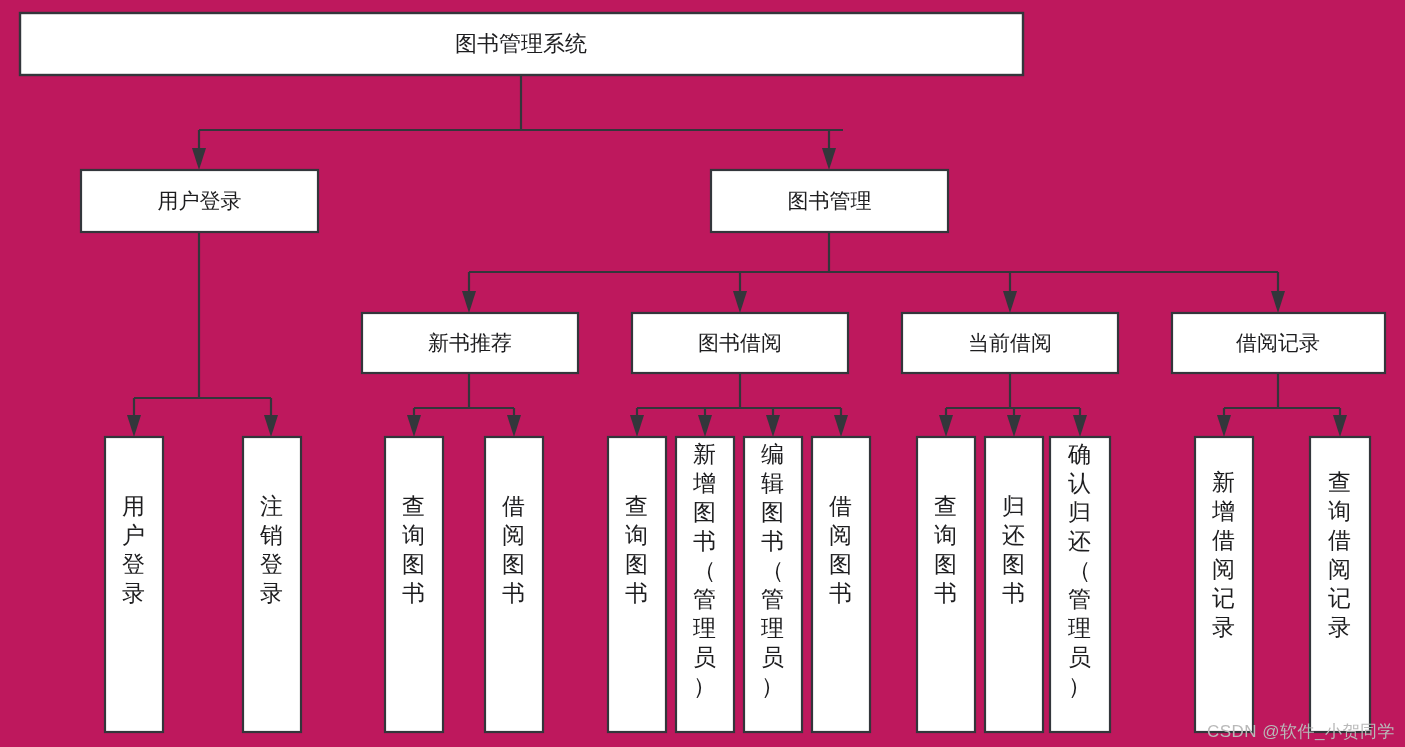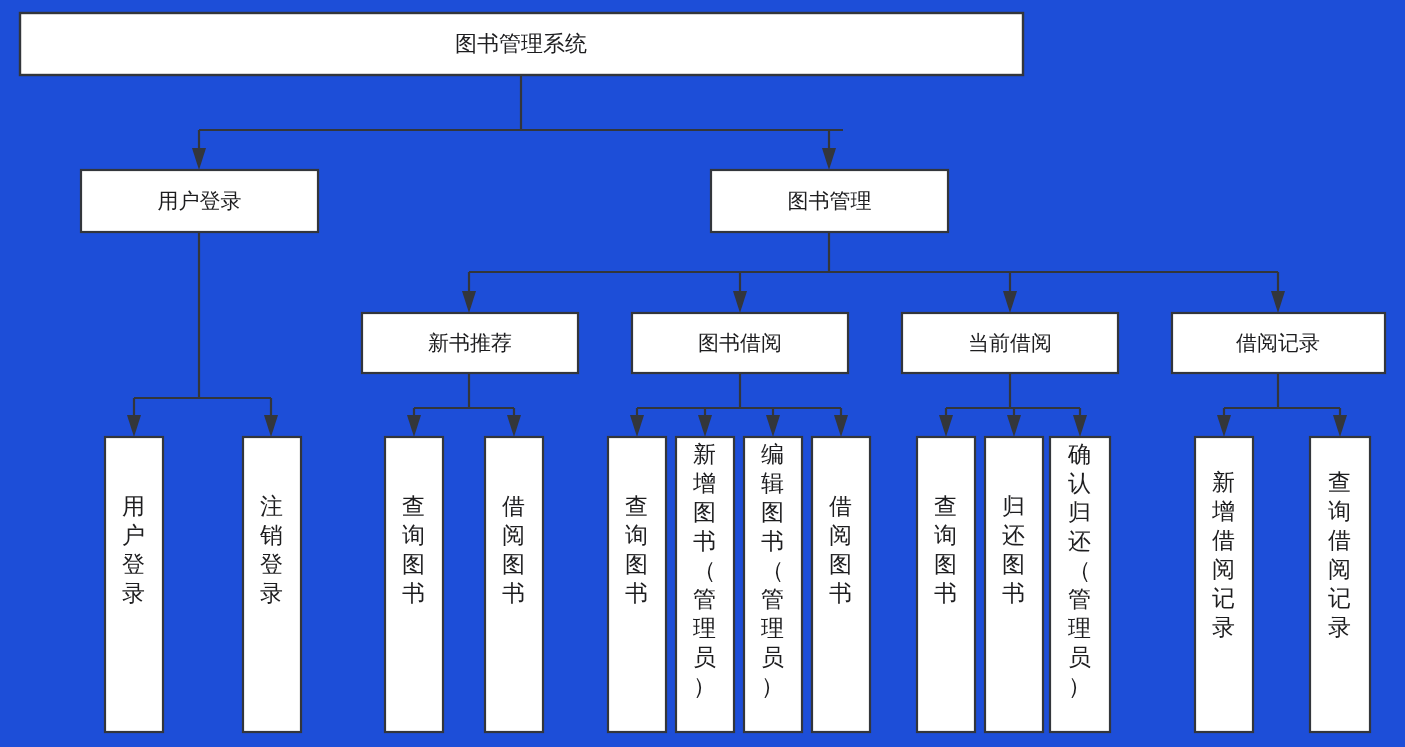--- a/index.html
+++ b/index.html
@@ -10,21 +10,21 @@
   body {
     width: 1405px;
     height: 747px;
     font-family: "Liberation Sans", "DejaVu Sans", sans-serif;
     overflow: hidden;
   }
   #diagram-root {
     position: relative;
     width: 1405px;
     height: 747px;
-    background: #1d4ed8;
+    background: #be185d;
   }
   svg#tree-svg {
     position: absolute;
     left: 0;
     top: 0;
     width: 1405px;
     height: 747px;
   }
   .node-rect {
     fill: #ffffff;
@@ -249,14 +249,15 @@
       <text class="leaf-label" x="1224" y="490" text-anchor="middle"><tspan x="1224" y="490">新</tspan><tspan x="1224" y="519">增</tspan><tspan x="1224" y="548">借</tspan><tspan x="1224" y="577">阅</tspan><tspan x="1224" y="606">记</tspan><tspan x="1224" y="635">录</tspan></text>
     </g>
 
     <g>
       <rect class="node-rect" x="1310" y="437" width="60" height="295"></rect>
       <text class="leaf-label" x="1340" y="490" text-anchor="middle"><tspan x="1340" y="490">查</tspan><tspan x="1340" y="519">询</tspan><tspan x="1340" y="548">借</tspan><tspan x="1340" y="577">阅</tspan><tspan x="1340" y="606">记</tspan><tspan x="1340" y="635">录</tspan></text>
     </g>
 
   </svg>
 
+  <div class="watermark">CSDN @软件_小贺同学</div>
 
 </div>
 
 </body></html>

